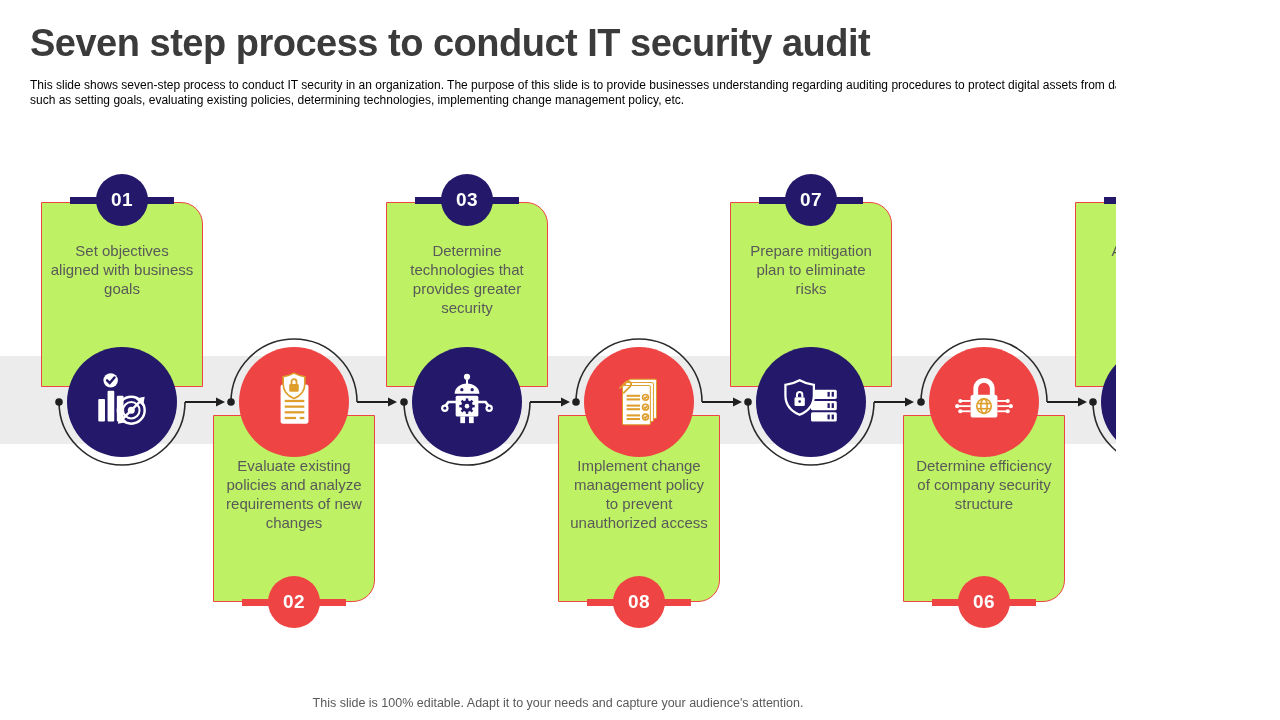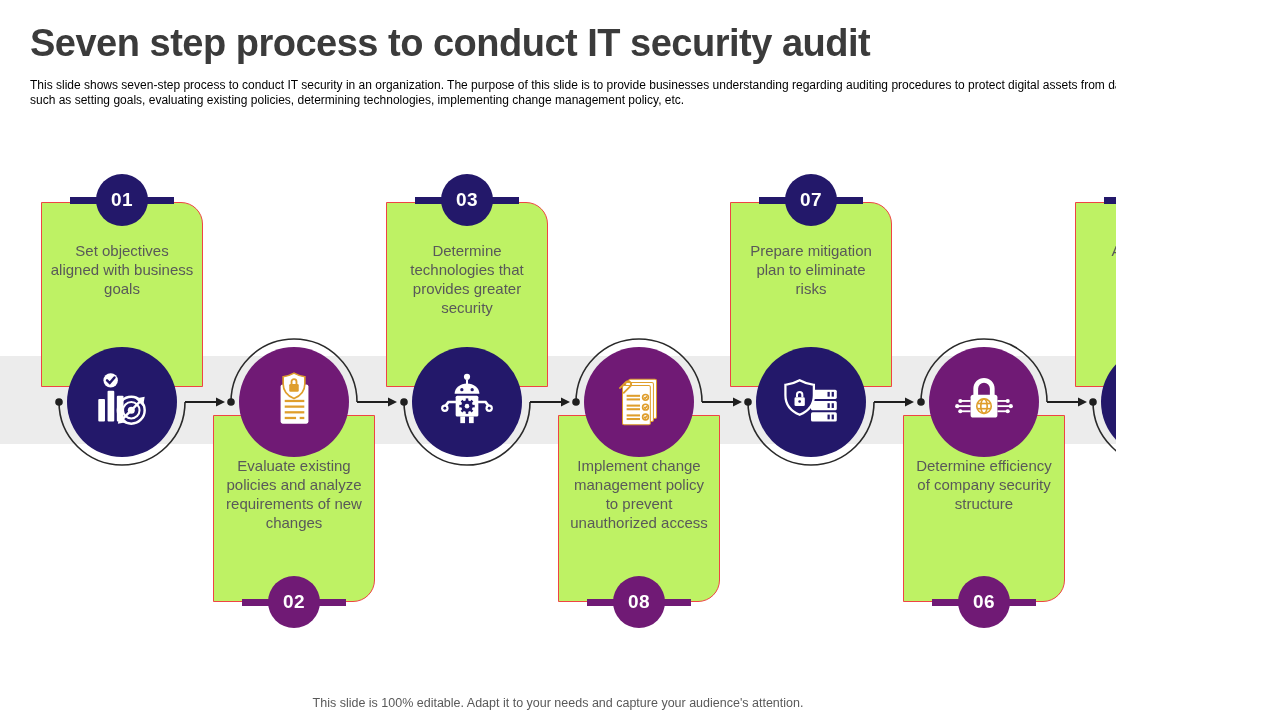--- a/index.html
+++ b/index.html
@@ -18,21 +18,21 @@
   .card.below .card-text{margin-top:40px;}
   .badge-wrap{position:absolute;width:104px;height:52px;z-index:3;}
   .badge-wrap.above{top:174px;}
   .badge-wrap.below{top:576px;}
   .badge{position:absolute;left:26px;top:0;width:52px;height:52px;border-radius:50%;
          display:flex;align-items:center;justify-content:center;color:#fff;font-size:19px;
          font-weight:700;letter-spacing:0.5px;}
   .badge-bar{position:absolute;top:22.5px;width:28px;height:7px;}
   .badge-bar.l{left:0;} .badge-bar.r{right:0;}
   .navy-bg{background:#23186a;}
-  .orange-bg{background:#701a75;}
+  .orange-bg{background:#ef4444;}
   .icon-circle{position:absolute;top:347px;width:110px;height:110px;border-radius:50%;z-index:3;
          display:flex;align-items:center;justify-content:center;}
   .icon-circle svg{width:66px;height:66px;}
   .flow{position:absolute;left:0;top:0;z-index:2;}
   .footer{position:absolute;left:0;bottom:10px;width:100%;text-align:center;font-size:12.5px;
          color:#595959;}
 </style>
 </head>
 <body>
 

